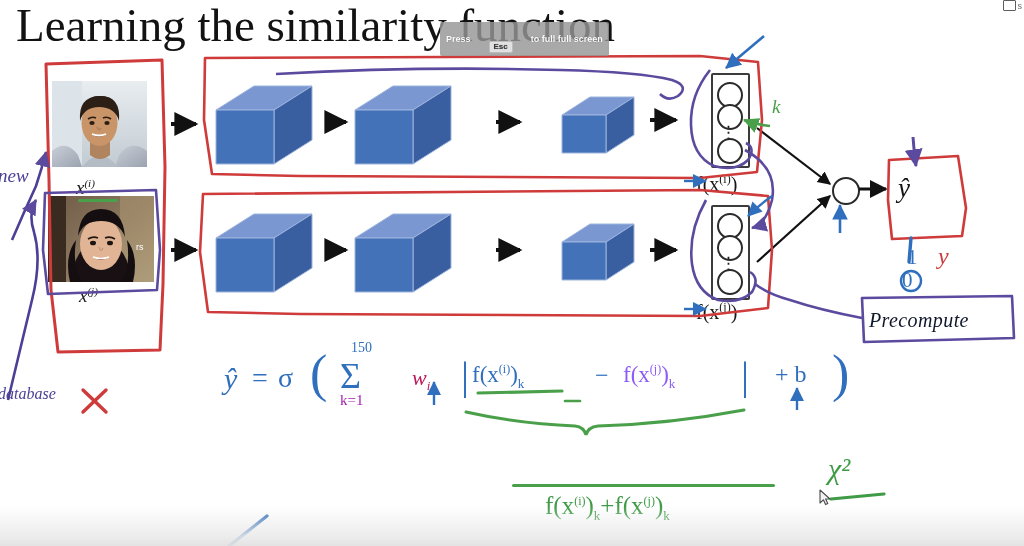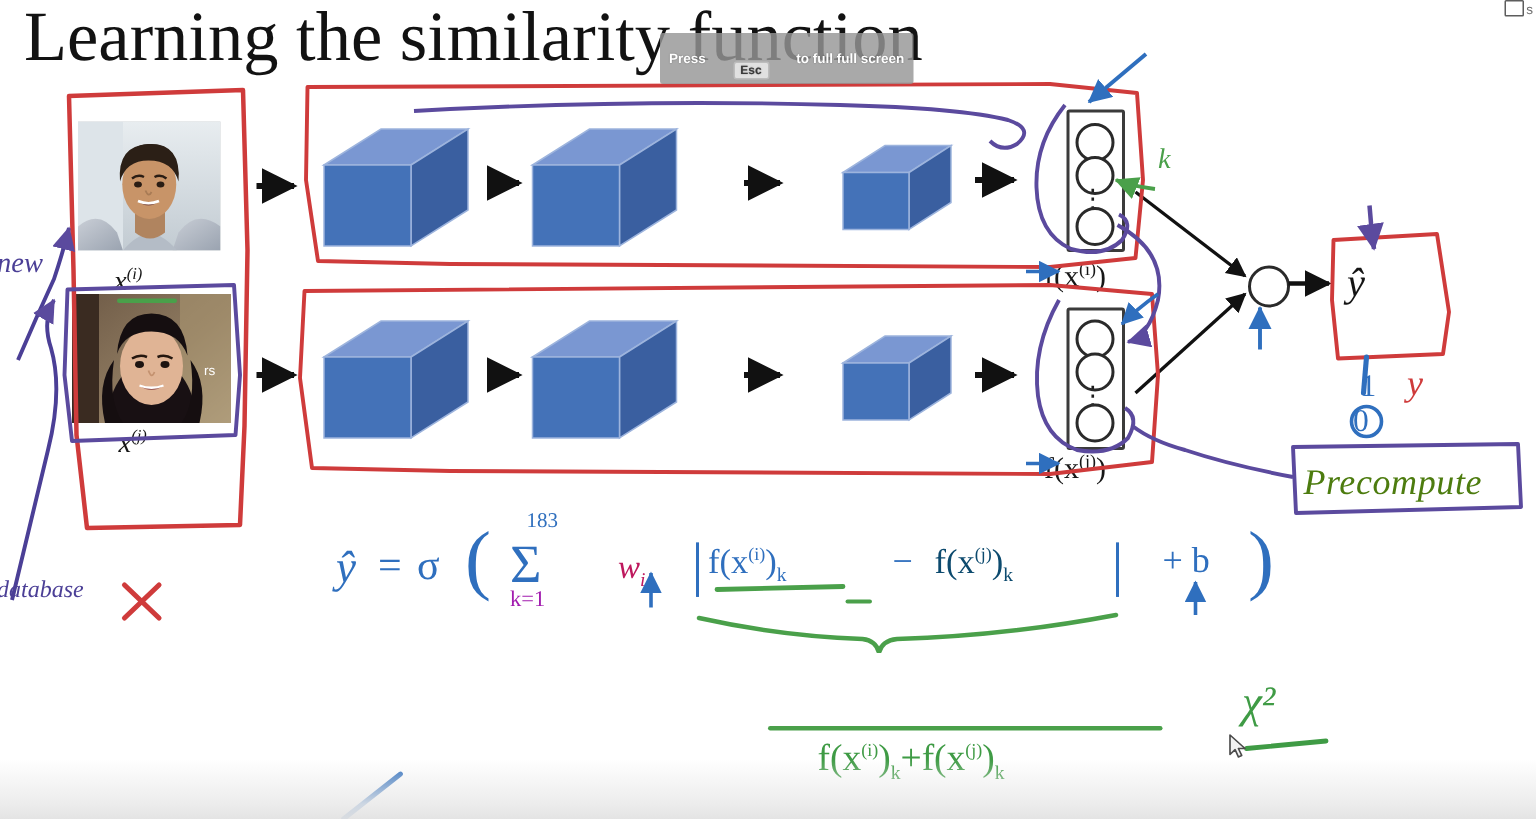--- a/index.html
+++ b/index.html
@@ -46,21 +46,21 @@
 
   
   .flabel{position:absolute;font-family:"Liberation Serif",serif;font-size:20px;color:#171717;}
   .flabel sup{font-size:12px;}
 
   
   .hand{position:absolute;font-family:"Liberation Serif",serif;}
   #yhatbox-text{position:absolute;left:898px;top:173px;font-family:"Liberation Serif",serif;
      font-style:italic;font-size:27px;color:#141414;}
   #precompute-text{position:absolute;left:869px;top:309px;font-family:"Liberation Serif",serif;
-     font-size:24px;color:#4d7c0f;font-style:italic;letter-spacing:.4px;}
+     font-size:20px;color:#0f172a;font-style:italic;letter-spacing:.4px;}
   #new-text{position:absolute;left:-2px;top:165px;font-family:"Liberation Serif",serif;
      font-size:19px;color:#4b3f96;font-style:italic;}
   #db-text{position:absolute;left:-2px;top:385px;font-family:"Liberation Serif",serif;
      font-size:16px;color:#4b3f96;font-style:italic;}
   #one-text{position:absolute;left:907px;top:245px;font-family:"Liberation Serif",serif;
      font-size:21px;color:#2f6fbe;}
   #zero-text{position:absolute;left:902px;top:268px;font-family:"Liberation Serif",serif;
      font-size:21px;color:#2f6fbe;}
   #ylabel-text{position:absolute;left:938px;top:243px;font-family:"Liberation Serif",serif;
      font-size:24px;color:#cf3b3b;font-style:italic;}
@@ -230,29 +230,29 @@
   <div id="precompute-text">Precompute</div>
   <div id="new-text">new</div>
   <div id="db-text">database</div>
   <div id="k-green-text">k</div>
   <div id="chi-text">χ²</div>
 
   <div class="hand" style="left:224px;top:362px;font-size:30px;color:#2f6fbe;font-style:italic;">ŷ</div>
   <div class="hand" style="left:252px;top:362px;font-size:28px;color:#2f6fbe;">=</div>
   <div class="hand" style="left:278px;top:362px;font-size:28px;color:#2f6fbe;">σ</div>
   <div class="hand" style="left:310px;top:348px;font-size:52px;color:#2f6fbe;font-weight:300;line-height:52px;">(</div>
-  <div class="hand" style="left:351px;top:340px;font-size:14px;color:#2f6fbe;">183</div>
+  <div class="hand" style="left:351px;top:340px;font-size:14px;color:#2f6fbe;">150</div>
   <div class="hand" style="left:340px;top:355px;font-size:36px;color:#2f6fbe;">Σ</div>
   <div class="hand" style="left:340px;top:392px;font-size:15px;color:#a21caf;">k=1</div>
   <div class="hand" style="left:412px;top:365px;font-size:22px;color:#be185d;font-style:italic;"><span>w</span><sub style="font-size:13px;">i</sub></div>
 
   <div class="hand" style="left:461px;top:352px;font-size:40px;color:#2f6fbe;font-weight:300;">|</div>
   <div class="hand" style="left:472px;top:362px;font-size:23px;color:#2f6fbe;"><span>f(x</span><sup style="font-size:12px;">(i)</sup><span>)</span><sub style="font-size:13px;">k</sub></div>
   <div class="hand" style="left:595px;top:362px;font-size:24px;color:#2f6fbe;">−</div>
-  <div class="hand" style="left:623px;top:362px;font-size:23px;color:#0c4a6e;"><span>f(x</span><sup style="font-size:12px;">(j)</sup><span>)</span><sub style="font-size:13px;">k</sub></div>
+  <div class="hand" style="left:623px;top:362px;font-size:23px;color:#8b5cf6;"><span>f(x</span><sup style="font-size:12px;">(j)</sup><span>)</span><sub style="font-size:13px;">k</sub></div>
   <div class="hand" style="left:741px;top:352px;font-size:40px;color:#2f6fbe;font-weight:300;">|</div>
   <div class="hand" style="left:775px;top:361px;font-size:24px;color:#2f6fbe;">+ b</div>
   <div class="hand" style="left:832px;top:348px;font-size:52px;color:#2f6fbe;font-weight:300;line-height:52px;">)</div>
 
   <div class="greenline" style="left:512px;top:484px;width:263px;height:3px;"></div>
   <div class="hand" style="left:545px;top:492px;font-size:25px;color:#3f9b45;">
     <span>f(x</span><sup style="font-size:12px;">(i)</sup><span>)</span><sub style="font-size:13px;">k</sub><span>+</span><span>f(x</span><sup style="font-size:12px;">(j)</sup><span>)</span><sub style="font-size:13px;">k</sub>
   </div>
 
   <svg class="ov">

